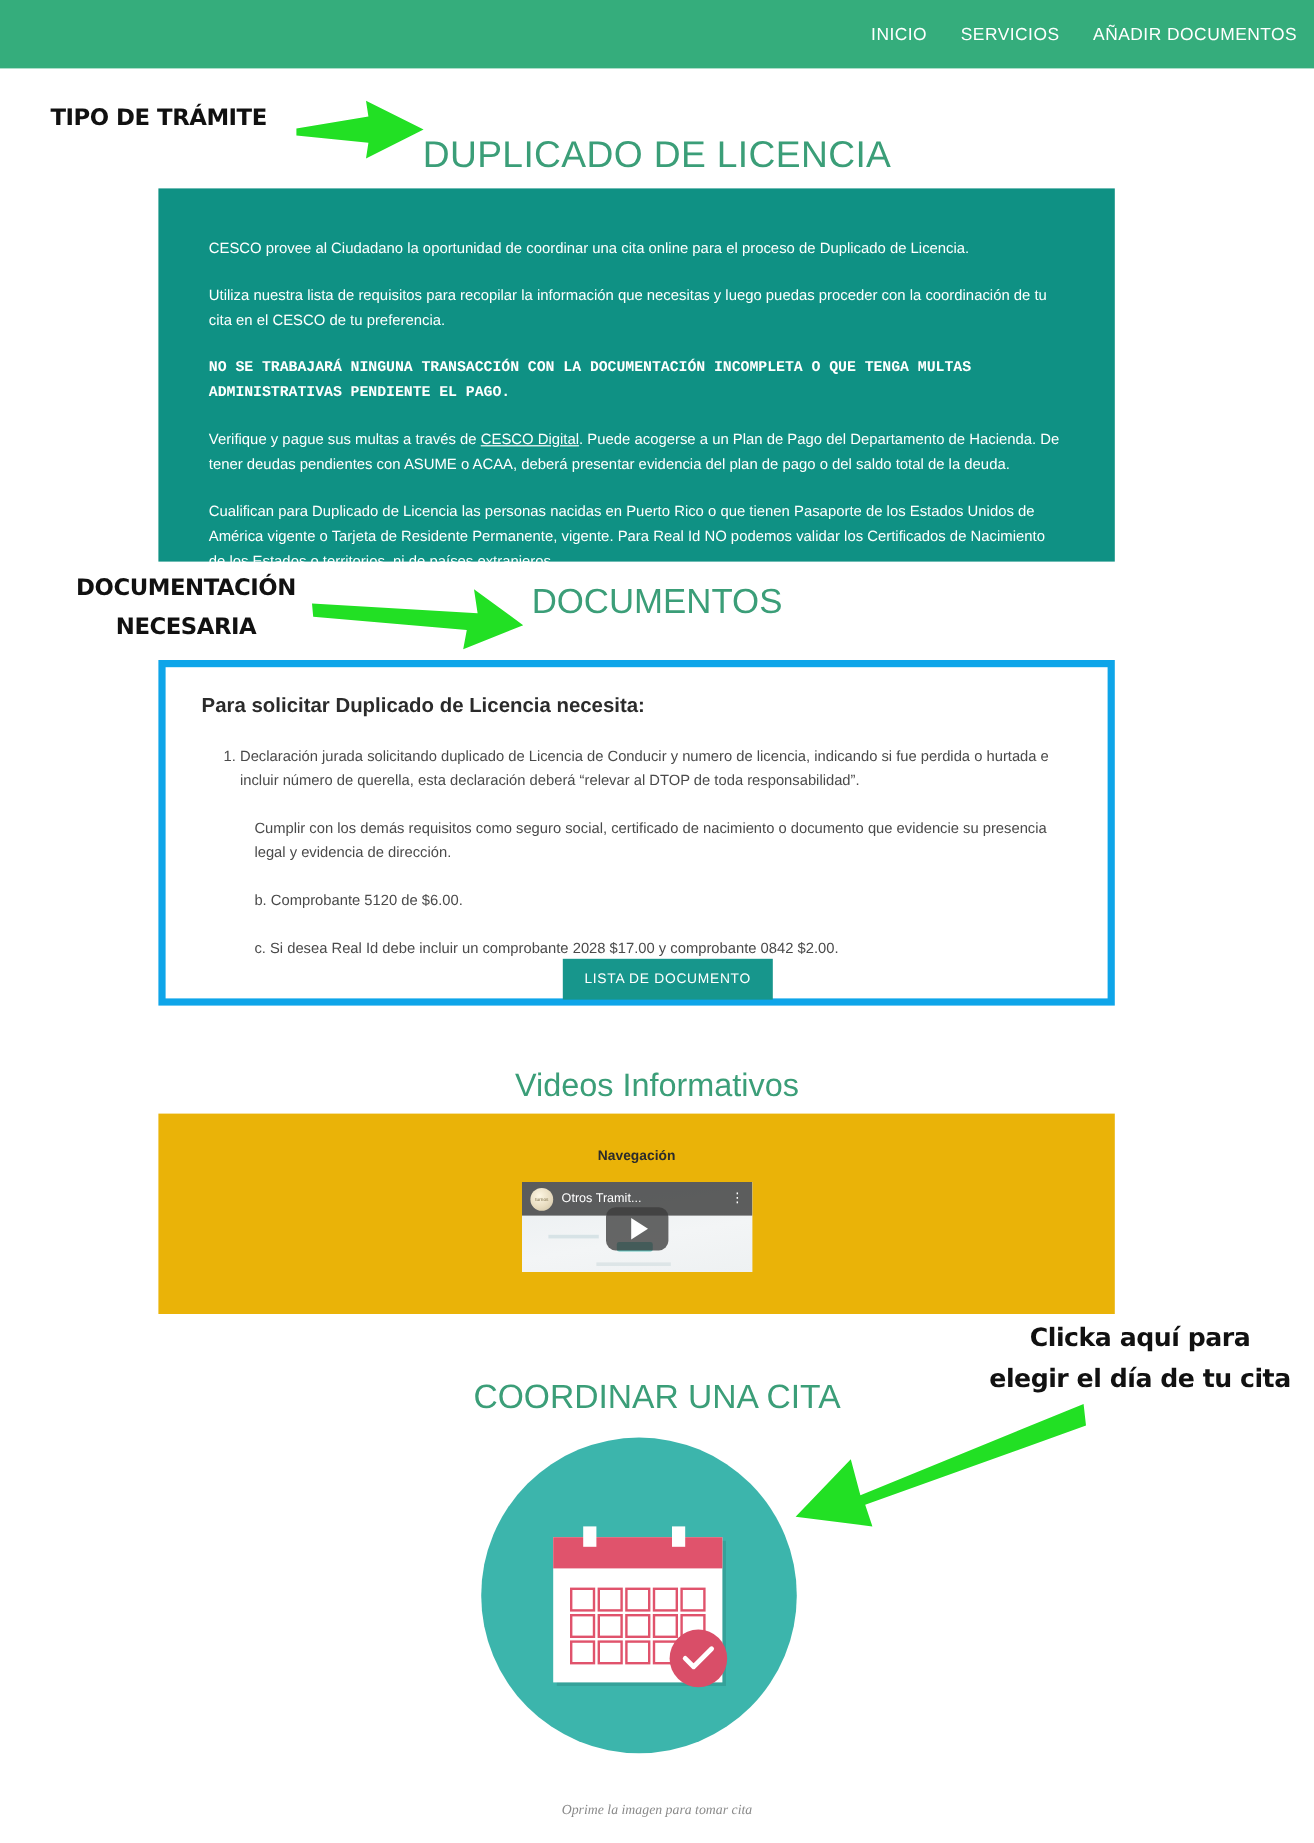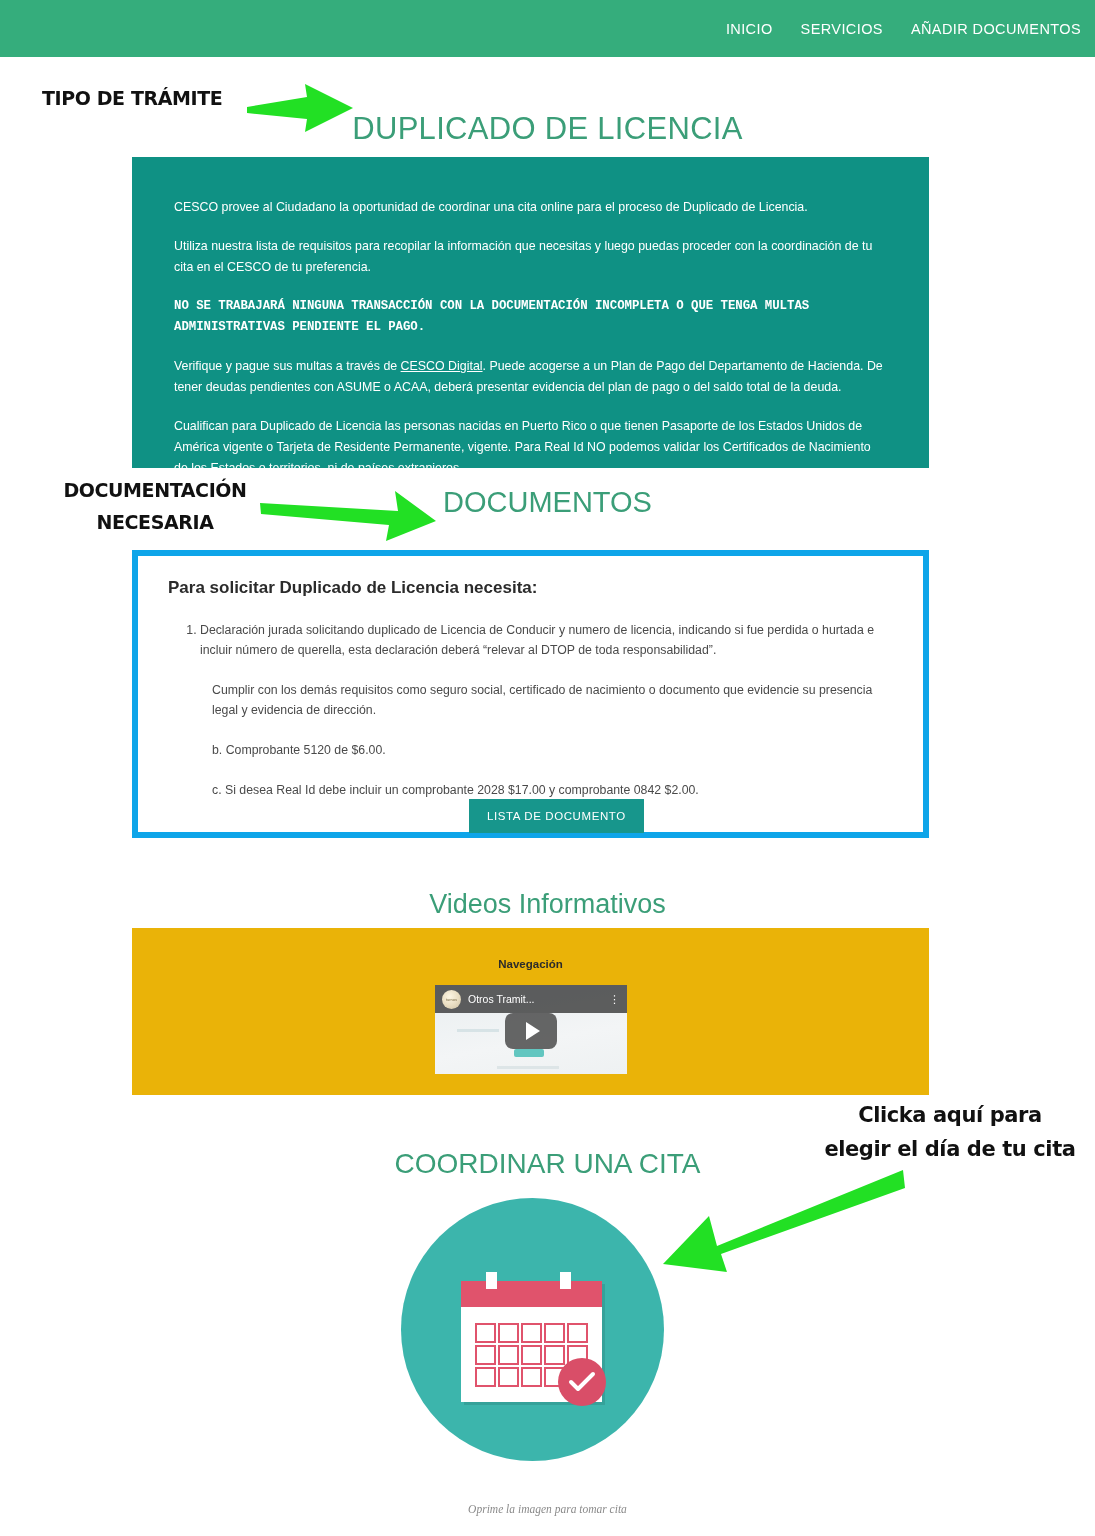--- a/index.html
+++ b/index.html
@@ -199,21 +199,21 @@
     width: 797px;
     text-align: center;
     font-size: 11.5px;
     font-weight: 700;
     color: #2b2b2b;
   }
   .video-thumb {
     position: absolute;
     left: 303px; top: 57px;
     width: 192px;
-    height: 89px;
+    height: 75px;
     background: linear-gradient(170deg,#e9eef0 0%, #f3f5f6 60%, #eef1f2 100%);
     overflow: hidden;
   }
   .vt-topbar {
     position: absolute;
     top: 0; left: 0; right: 0; height: 28px;
     background: rgba(35,35,35,0.72);
     display: flex;
     align-items: center;
     padding: 0 7px;

